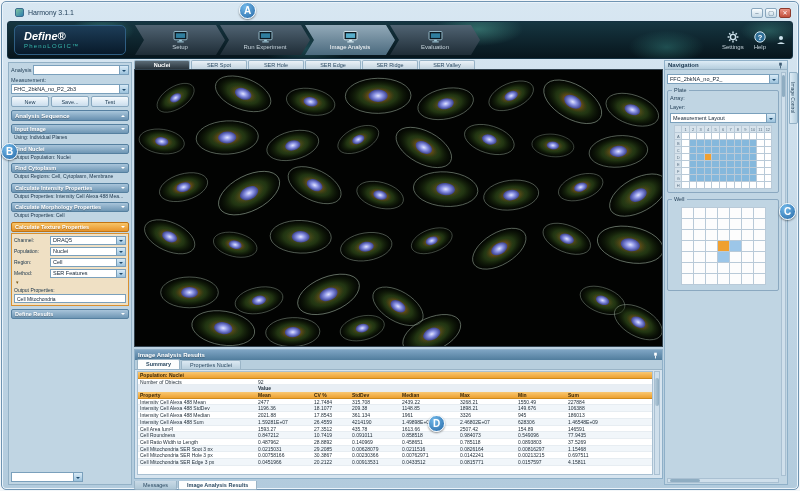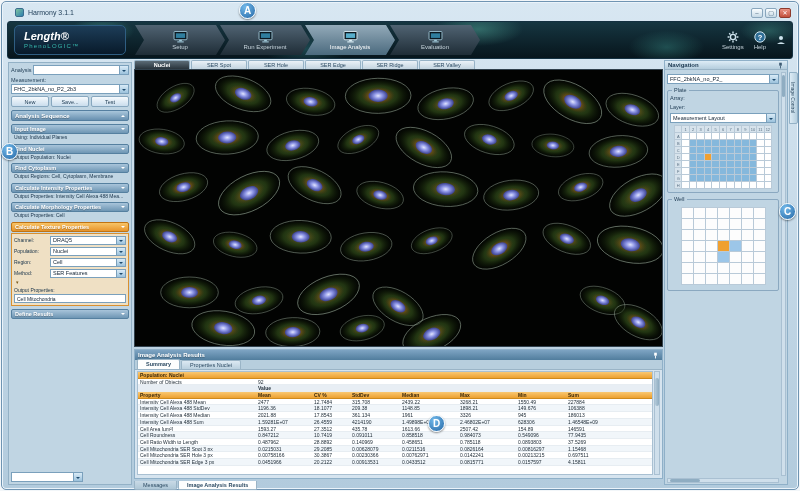--- a/index.html
+++ b/index.html
@@ -135,21 +135,21 @@
     <span class="title-text">Harmony 3.1.1</span>
     <span class="win-controls">
       <span class="win-btn">–</span>
       <span class="win-btn">▢</span>
       <span class="win-btn close">✕</span>
     </span>
   </div>
 
   <div class="header">
     <div class="logo">
-      <span class="brand">Length®</span>
+      <span class="brand">Define®</span>
       <span class="sub">PhenoLOGIC™</span>
     </div>
     <div class="nav">
       <div class="nav-btn">
         <svg width="15" height="12" viewBox="0 0 16 13">
             <rect x="1" y="0.5" width="14" height="9" rx="1" fill="#0b1820" stroke="#9ec6d6"></rect>
             <rect x="3" y="2.5" width="10" height="5" fill="#2f7e9e"></rect>
             <rect x="6.5" y="9.5" width="3" height="1.6" fill="#9ec6d6"></rect>
             <rect x="4.5" y="11.2" width="7" height="1.2" fill="#9ec6d6"></rect>
           </svg>

